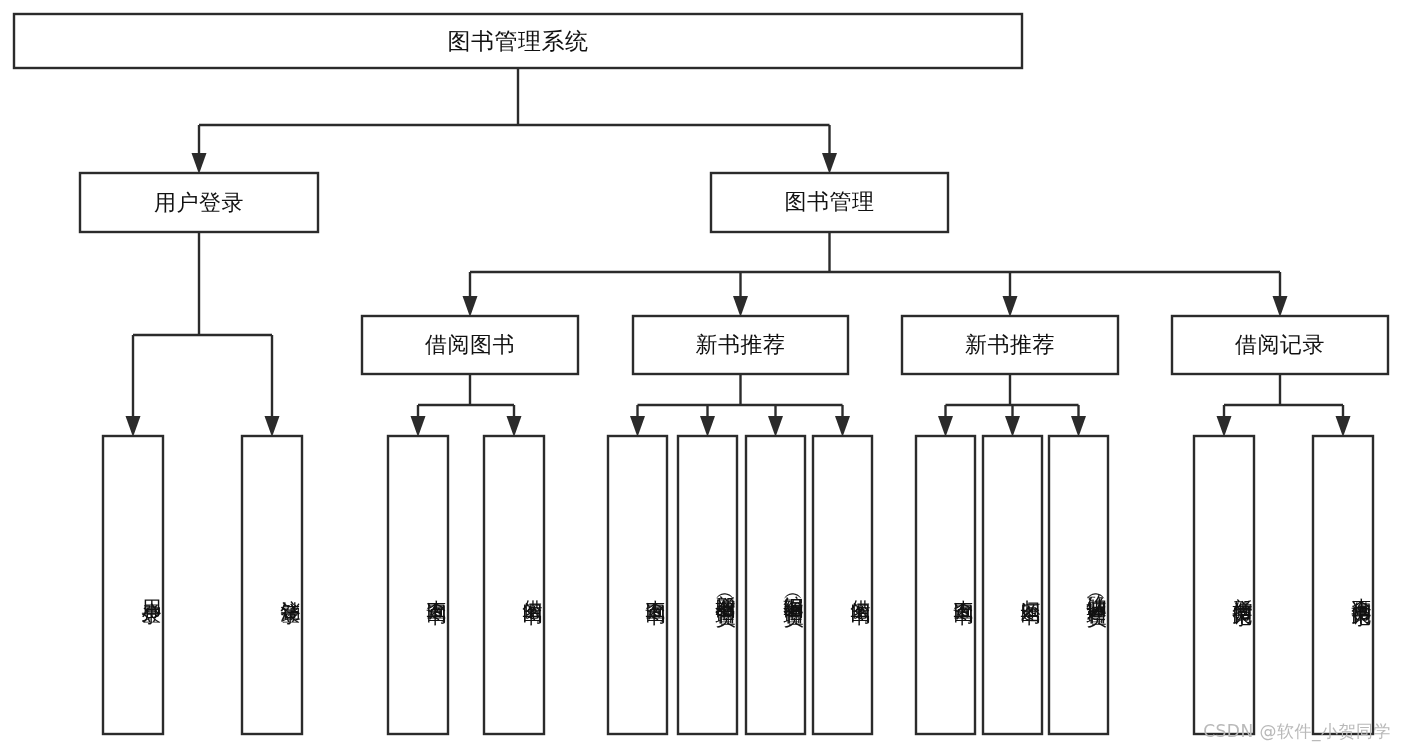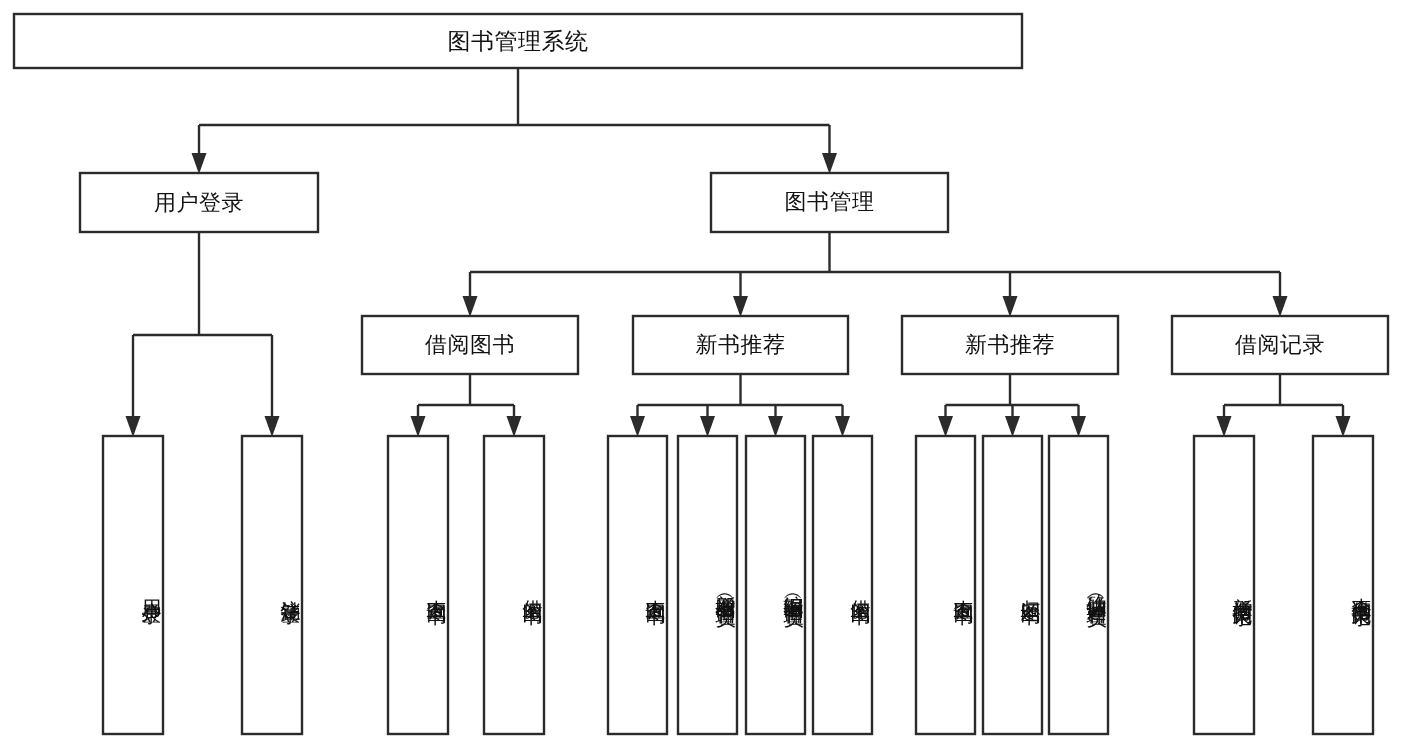--- a/index.html
+++ b/index.html
@@ -195,13 +195,14 @@
       <div class="node-label vertical" style="left: 608px; top: 436px; width: 59px; height: 298px;">查询图书</div>
       <div class="node-label vertical" style="left: 678px; top: 436px; width: 59px; height: 298px;">新增图书（管理员）</div>
       <div class="node-label vertical" style="left: 746px; top: 436px; width: 59px; height: 298px;">编辑图书（管理员）</div>
       <div class="node-label vertical" style="left: 813px; top: 436px; width: 59px; height: 298px;">借阅图书</div>
       <div class="node-label vertical" style="left: 916px; top: 436px; width: 59px; height: 298px;">查询图书</div>
       <div class="node-label vertical" style="left: 983px; top: 436px; width: 59px; height: 298px;">归还图书</div>
       <div class="node-label vertical" style="left: 1049px; top: 436px; width: 59px; height: 298px;">确认归还（管理员）</div>
       <div class="node-label vertical" style="left: 1194px; top: 436px; width: 60px; height: 298px;">新增借阅记录</div>
       <div class="node-label vertical" style="left: 1313px; top: 436px; width: 60px; height: 298px;">查询借阅记录</div>
     </div>
+  <div class="watermark">CSDN @软件_小贺同学</div>
 </div>
 
 </body></html>

